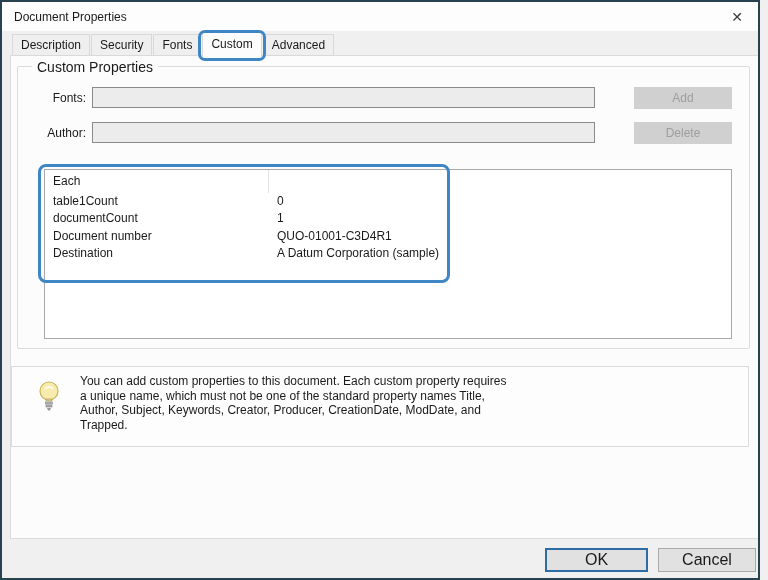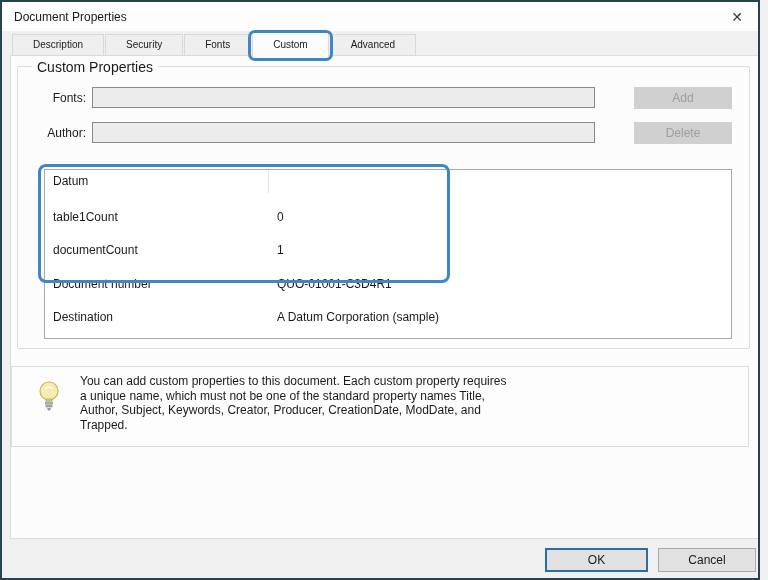--- a/index.html
+++ b/index.html
@@ -33,22 +33,22 @@
     cursor: pointer;
   }
   
   .tabstrip {
     position: absolute; top: 31px; left: 10px;
     display: flex; align-items: flex-end; height: 23px; z-index: 2;
   }
   .tab {
     position: relative;
     height: 22px; line-height: 20px;
-    padding: 0 20px;
-    font-size: 10px;
+    padding: 0 8px;
+    font-size: 12px;
     background: #efefef;
     border: 1px solid #d9d9d9;
     margin-right: 1px;
     cursor: pointer;
     white-space: nowrap;
   }
   .tab.selected {
     height: 25px; line-height: 23px;
     background: #fcfcfc;
     border-bottom: none;
@@ -110,21 +110,21 @@
     border: 1px solid #a9a9a9;
     overflow: hidden;
   }
   .plist-header { display: flex; height: 23px; font-size: 12px; color: #1a1a1a; }
   .plist-header .hc {
     line-height: 22px; padding-left: 8px;
     border-right: 1px solid #e2e2e2;
   }
   .hc-name  { width: 224px; }
   .hc-value { width: 449px; }
-  .plist-row { display: flex; height: 17.4px; font-size: 12px; cursor: default; margin-top: 16px; }
+  .plist-row { display: flex; height: 17.4px; font-size: 12px; cursor: default; }
   .plist-row .rc { line-height: 17px; padding-left: 8px; white-space: nowrap; overflow: hidden; }
   .rc-name  { width: 224px; }
   .rc-value { flex: 1; }
   
   .table-highlight {
     position: absolute; left: 20px; top: 97px;
     width: 412px; height: 119px;
     border: 3px solid #3f86c4; border-radius: 8px;
     pointer-events: none; z-index: 5;
   }
@@ -142,21 +142,21 @@
   }
   
   .footer {
     position: absolute; left: 0; right: 0; bottom: 0; height: 41px;
     background: #f0f0f0;
   }
   .btn {
     position: absolute; top: 11px; height: 24px;
     background: #e1e1e1;
     font-family: "Liberation Sans", sans-serif;
-    font-size: 12px; color: #1a1a1a;
+    font-size: 16px; color: #1a1a1a;
     text-align: center; cursor: pointer;
   }
   .btn-ok {
     left: 543px; width: 103px;
     border: 2px solid #2d6da4;
   }
   .btn-cancel {
     left: 656px; width: 98px;
     border: 1px solid #aaaaaa;
   }
@@ -194,21 +194,21 @@
       </div>
 
       <div class="field-row row-value">
         <label class="field-label">Author:</label>
         <input class="field-input" type="text" disabled="" value="" style="">
         <button class="side-btn" disabled="">Delete</button>
       </div>
 
       <div class="proplist">
         <div class="plist-header">
-          <div class="hc hc-name">Datum</div>
+          <div class="hc hc-name">Each</div>
         </div>
         <div class="plist-row">
           <div class="rc rc-name">table1Count</div>
           <div class="rc rc-value">0</div>
         </div>
         <div class="plist-row">
           <div class="rc rc-name">documentCount</div>
           <div class="rc rc-value">1</div>
         </div>
         <div class="plist-row">

